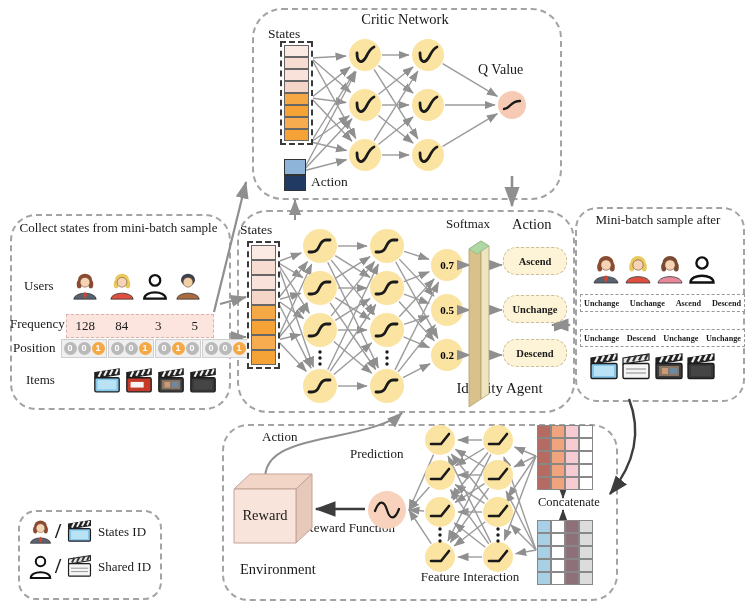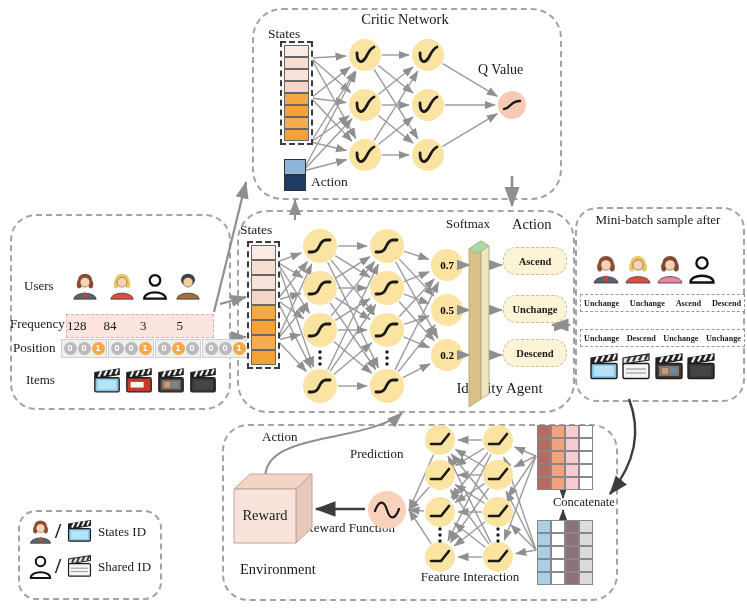--- a/index.html
+++ b/index.html
@@ -7,21 +7,21 @@
           font-family:"Liberation Serif","DejaVu Serif",serif;color:#1a1a1a;}
   .box{position:absolute;border:2px dashed #a3a3a3;background:transparent;}
   .lbl{position:absolute;font-size:13px;line-height:1.15;white-space:nowrap;}
   .lbl.b{font-weight:400;}
   .ctr{text-align:center;white-space:normal;}
   svg.wires{position:absolute;left:0;top:0;width:747px;height:612px;z-index:3;pointer-events:none;}
   .states-col{position:absolute;border:2px dashed #3a3a3a;padding:2px;background:#fff;z-index:4;}
   .cell{box-sizing:border-box;border:1px solid #666;}
   .freq-strip{position:absolute;left:66px;top:314px;width:146px;height:22px;background:#fbe5de;
               border:1px dashed #d8b3a8;display:flex;align-items:center;z-index:4;}
-  .freq-strip span{flex:1;text-align:left;font-size:13px;}
+  .freq-strip span{flex:1;text-align:center;font-size:13px;}
   .pos-strip{position:absolute;left:61px;top:339px;display:flex;z-index:4;}
   .bitgrp{display:flex;align-items:center;background:#efefef;border:1px solid #cfcfcf;
           padding:0 1px;margin-right:1px;height:17px;}
   .bit{width:13px;height:13px;border-radius:50%;margin:0 0.5px;color:#fff;font-weight:700;
        font-size:9px;line-height:13px;text-align:center;font-family:"Liberation Sans",sans-serif;}
   .bit.off{background:#b9b9b9;}
   .bit.on{background:#f5a845;}
   .pill{position:absolute;left:503px;width:62px;height:26px;border-radius:13px;background:#fdf3d6;
         border:1.5px dashed #c9bd9a;display:flex;align-items:center;justify-content:center;
         font-weight:700;font-size:10.5px;z-index:5;}
@@ -273,20 +273,21 @@
       <div class="cell" style="width: 25px; height: 12px; background: rgb(247, 173, 79);"></div>
       <div class="cell" style="width: 25px; height: 12px; background: rgb(245, 162, 55);"></div>
     </div>
   <div class="acells">
     <div style="background:#8fb4da;"></div>
     <div style="background:#203a64;"></div>
   </div>
   <div class="lbl b" style="left:311px;top:174px;font-size:13.5px;">Action</div>
   <div class="lbl b" style="left:478px;top:62px;font-size:14px;">Q Value</div>
 
+  <div class="lbl ctr" style="left:10px;top:221px;width:217px;">Collect states from mini-batch sample</div>
   <div class="lbl" style="left:24px;top:279px;">Users</div>
   <div class="lbl" style="left:10px;top:317px;">Frequency</div>
   <div class="lbl" style="left:13px;top:341px;">Position</div>
   <div class="lbl" style="left:26px;top:373px;">Items</div>
 
   <span class="icon" style="left:70px;top:271px;width:30px;height:30px;">
       <svg viewBox="0 0 32 32">
         <ellipse cx="16" cy="9.5" rx="7.5" ry="6.5" fill="#8a4b30"></ellipse>
         <ellipse cx="9.8" cy="14" rx="2.6" ry="4.5" fill="#8a4b30"></ellipse>
         <ellipse cx="22.2" cy="14" rx="2.6" ry="4.5" fill="#8a4b30"></ellipse>
@@ -508,21 +509,21 @@
         <line x1="25" y1="8.7" x2="27.5" y2="3.4" stroke="#f0f0f0" stroke-width="2.2"></line>
         <rect x="3" y="12.5" width="26" height="15" rx="1.5" fill="#383838" stroke="#1c1c1c" stroke-width="1.4"></rect>
         <rect x="6" y="15" width="20" height="10" fill="#454545"></rect>
       </svg>
     </span>
 
   <div class="lbl" style="left:262px;top:430px;">Action</div>
   <div class="lbl ctr" style="left:234px;top:507px;width:62px;font-size:14.5px;z-index:6;">Reward</div>
   <div class="lbl" style="left:350px;top:447px;">Prediction</div>
   <div class="lbl ctr" style="left:296px;top:521px;width:108px;">Reward Function</div>
-  <div class="lbl" style="left:553px;top:495px;font-size:12.5px;">Concatenate</div>
+  <div class="lbl" style="left:538px;top:495px;font-size:12.5px;">Concatenate</div>
   <div class="lbl ctr" style="left:400px;top:570px;width:140px;">Feature Interaction</div>
   <div class="lbl b" style="left:240px;top:561px;font-size:14.5px;">Environment</div>
 
   <div class="grid" style="left:537px;top:425px;" id="grid-top">
       <div style="background: rgb(181, 106, 98);"></div>
       <div style="background: rgb(240, 163, 124);"></div>
       <div style="background: rgb(246, 204, 210);"></div>
       <div style="background: rgb(255, 255, 255);"></div>
       <div style="background: rgb(181, 106, 98);"></div>
       <div style="background: rgb(240, 163, 124);"></div>

